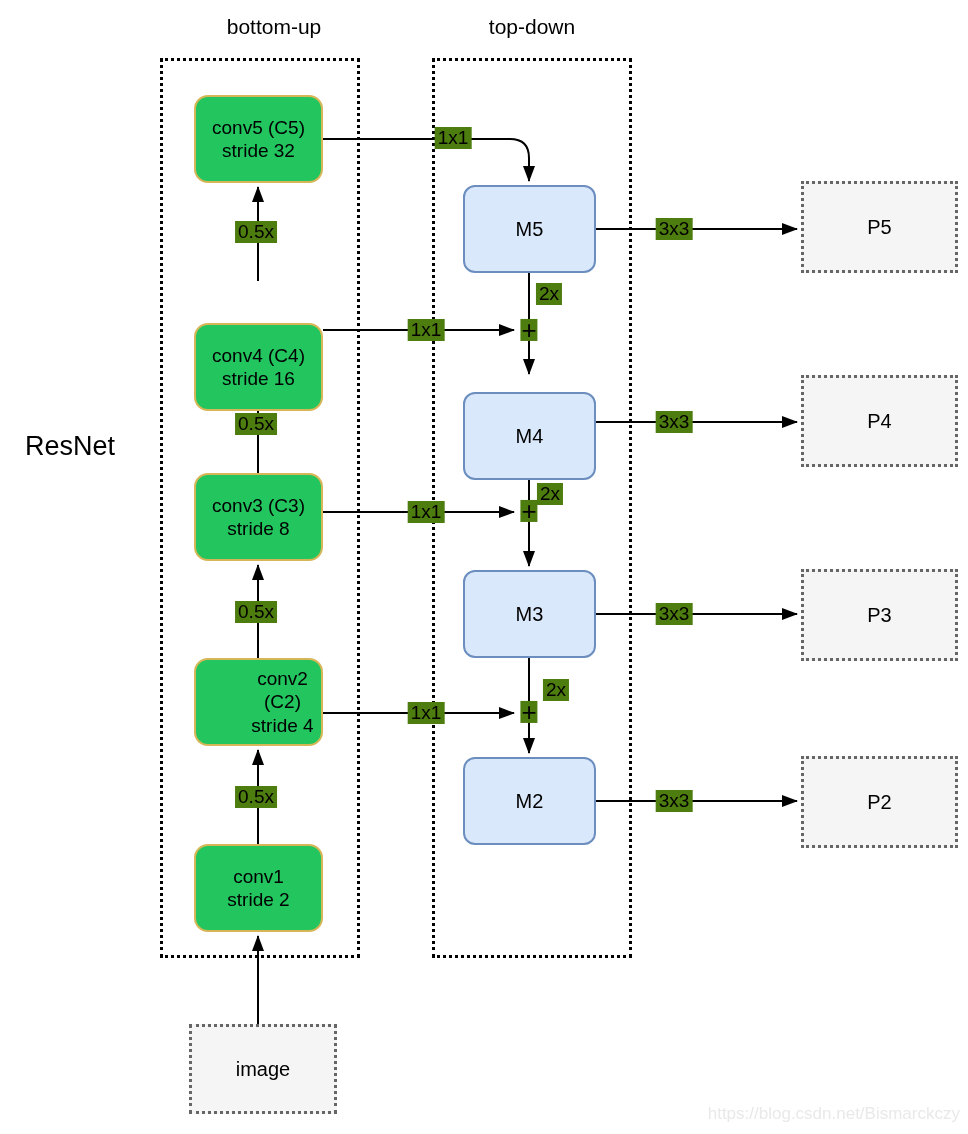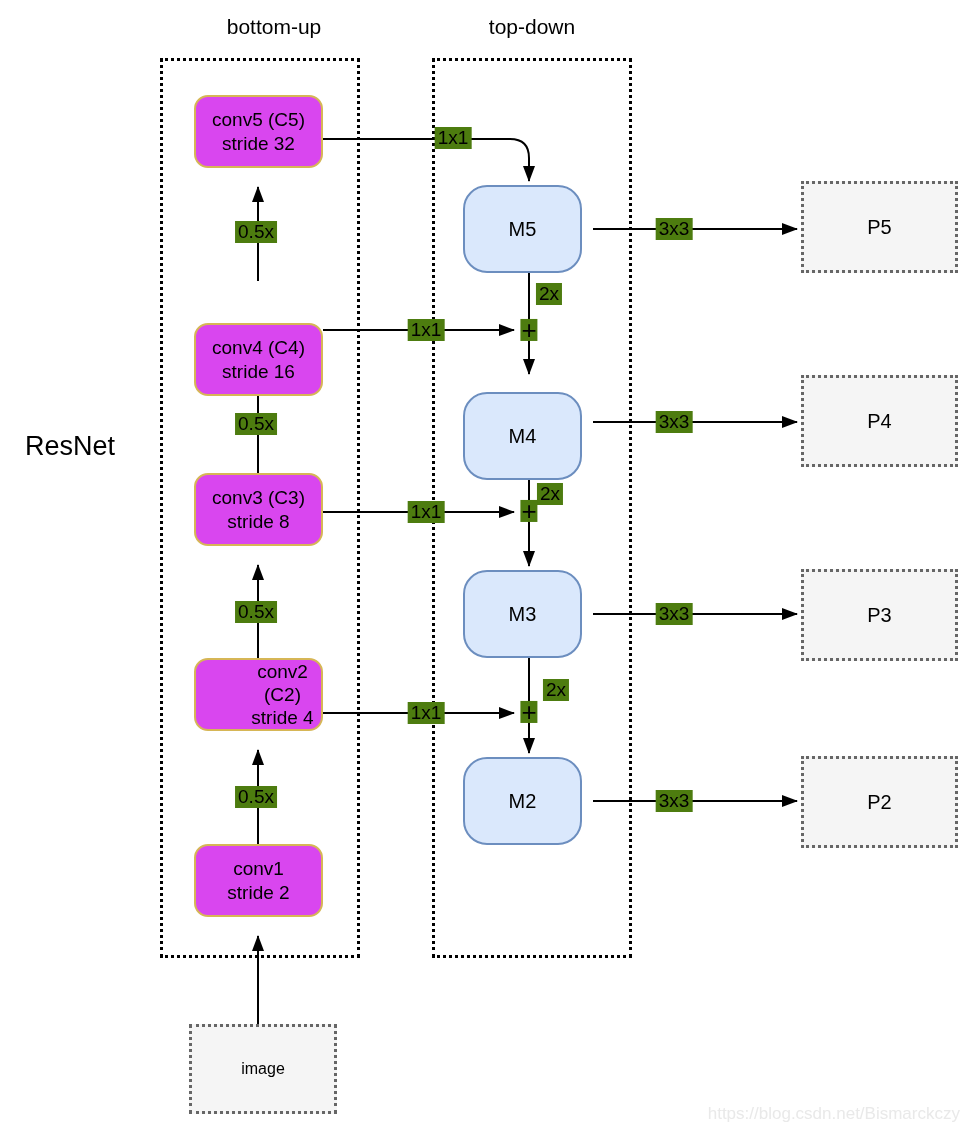--- a/index.html
+++ b/index.html
@@ -31,44 +31,44 @@
   .box {
     position: absolute;
     box-sizing: border-box;
     display: flex; flex-direction: column;
     align-items: center; justify-content: center;
     text-align: center;
     z-index: 2;
     line-height: 1.22;
   }
   .conv-box {
-    left: 194px; width: 129px; height: 73px;
-    background: #d946ef;
+    left: 194px; width: 129px; height: 88px;
+    background: #22c55e;
     border: 2.5px solid #D6B656;
     border-radius: 14px;
     font-size: 19px;
   }
   .merge-box {
-    left: 463px; width: 119px; height: 88px;
+    left: 463px; width: 133px; height: 88px;
     background: #DAE8FC;
     border: 2.5px solid #6C8EBF;
-    border-radius: 24px;
+    border-radius: 12px;
     font-size: 20px;
   }
   .out-box {
     left: 801px; width: 157px; height: 92px;
     background: #F5F5F5;
     border: 3px dotted #666666;
     font-size: 20px;
   }
   #image-box {
     left: 189px; top: 1024px; width: 148px; height: 90px;
     background: #F5F5F5;
     border: 3px dotted #666666;
-    font-size: 16px;
+    font-size: 20px;
   }
 
   
   .lbl {
     position: absolute;
     transform: translate(-50%, -50%);
     background: #4d7c0f;
     padding: 0 3px;
     font-size: 19px;
     white-space: nowrap;

